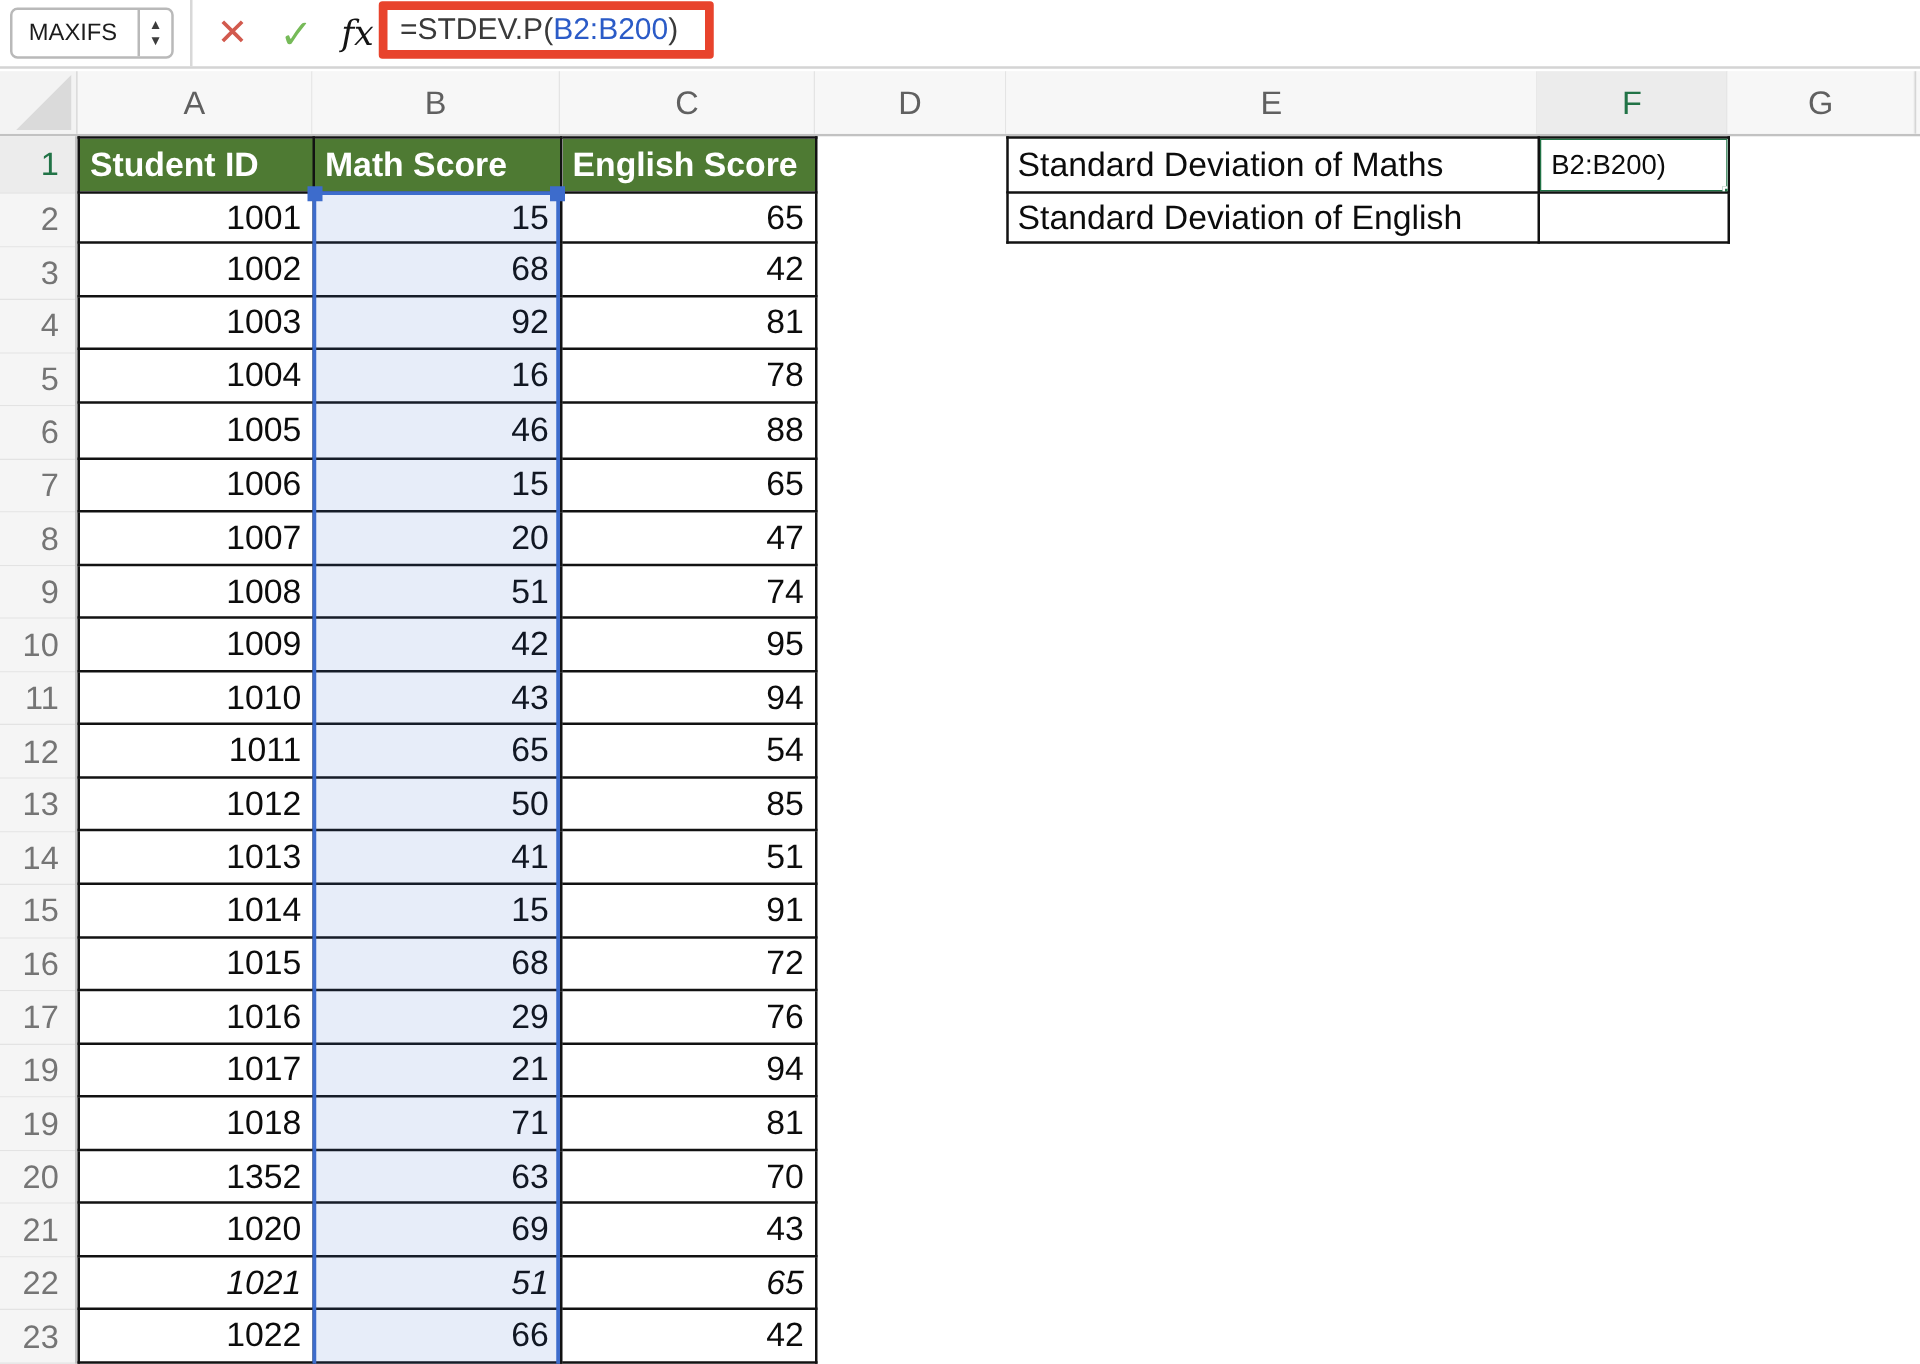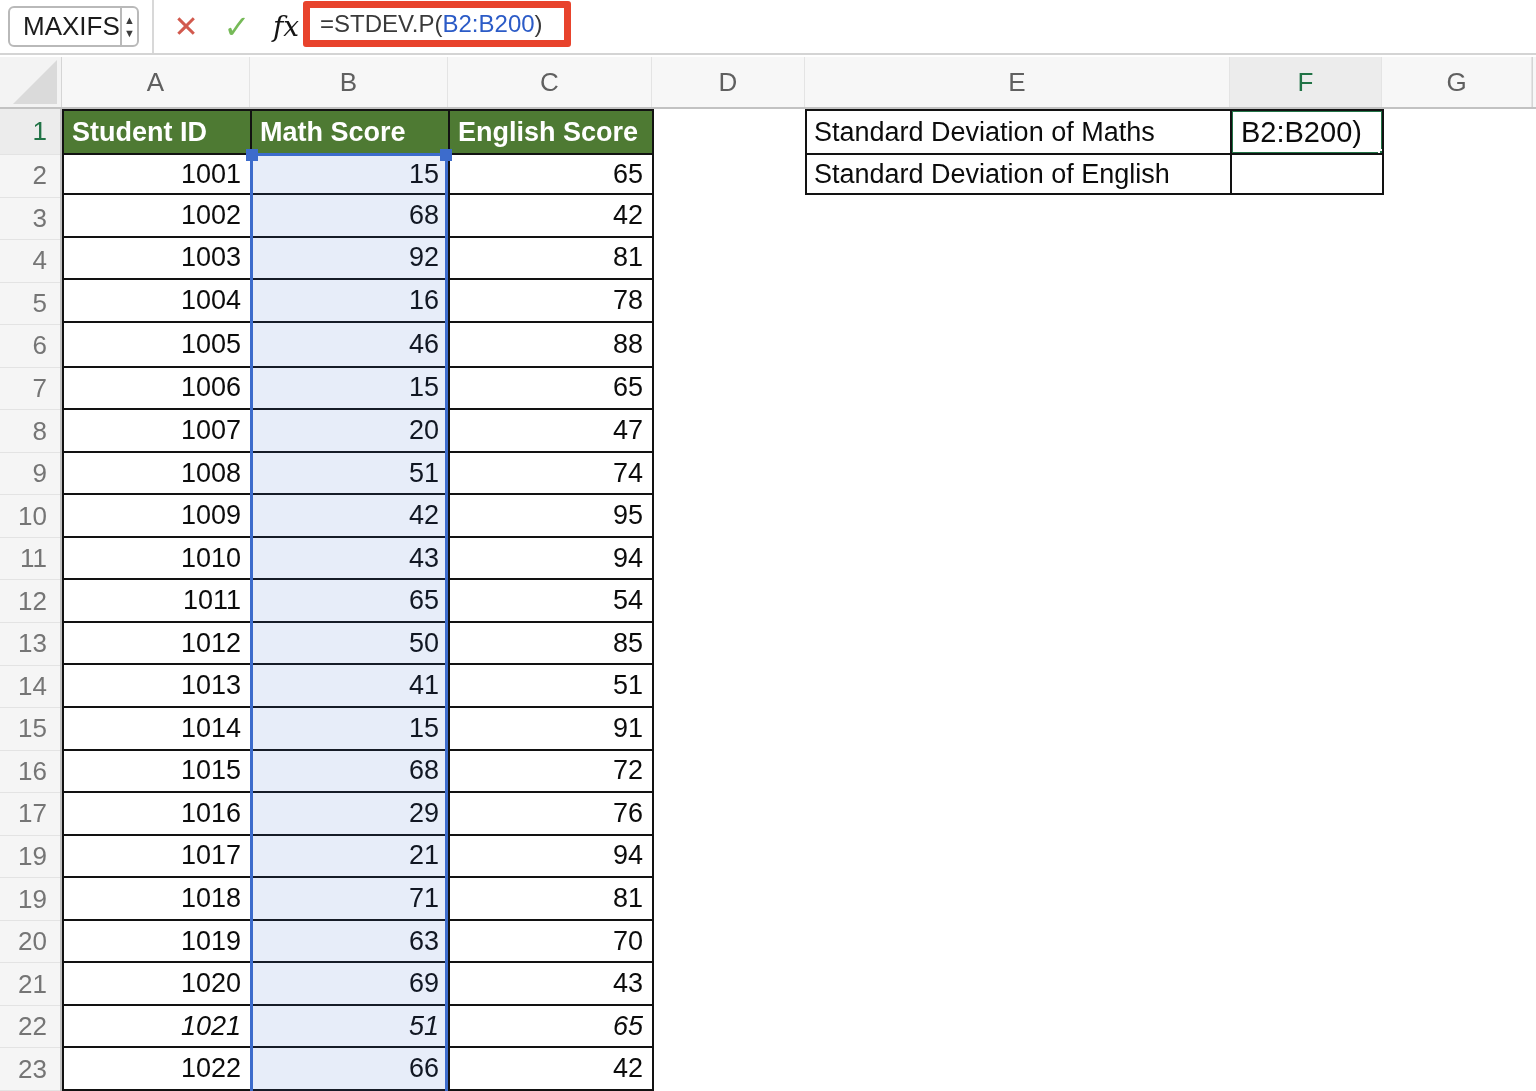--- a/index.html
+++ b/index.html
@@ -15,21 +15,21 @@
     position: absolute; left: 0; top: 0; width: 1536px; height: 55px;
     background: #fff; border-bottom: 2px solid #d4d4d4;
   }
   .name-box {
     position: absolute; left: 8px; top: 6px; width: 131px; height: 41px;
     border: 2px solid #b9b9b9; border-radius: 6px; background: #fff;
     display: flex; align-items: stretch;
   }
   .nb-text {
     flex: 1; display: flex; align-items: center; padding-left: 13px;
-    font-size: 26px; color: #1c1c1c;
+    font-size: 19px; color: #1c1c1c;
   }
   .nb-spinner {
     width: 27px; border-left: 2px solid #b9b9b9;
     display: flex; flex-direction: column; align-items: center; justify-content: center; gap: 3px;
   }
   .nb-spinner span { font-size: 11px; line-height: 10px; color: #3c3c3c; }
   .tb-divider { position: absolute; left: 152px; top: 0; width: 2px; height: 53px; background: #d8d8d8; }
   .tb-icon {
     position: absolute; top: 0; height: 53px; display: flex; align-items: center; justify-content: center;
   }
@@ -91,21 +91,21 @@
     font-size: 27px; color: #0c0c0c; text-align: right; padding-right: 9px; height: 40px;
     background: #fff; font-weight: 400;
   }
 
   .stats-table { position: absolute; left: 805px; top: 109px; border-radius: 31px; }
   .stats-table td { border: 2px solid #121212; overflow: hidden; background: #fff; }
   .stats-table .lbl {
     font-size: 27px; color: #0c0c0c; text-align: left; padding-left: 7px; height: 44px;
   }
   .stats-table tr + tr .lbl, .stats-table tr + tr .val { height: 40px; }
-  .stats-table .val { font-size: 29px; color: #0c0c0c; text-align: left; padding-left: 9px; }
+  .stats-table .val { font-size: 22px; color: #0c0c0c; text-align: left; padding-left: 9px; }
   .stats-table td.active-cell { position: relative; }
   .stats-table td.active-cell::after {
     content: ""; position: absolute; inset: -2px; border: 3px solid var(--active-green);
     pointer-events: none;
   }
   .fill-handle {
     position: absolute; right: -6px; bottom: -6px; width: 10px; height: 10px;
     background: var(--active-green); border: 2px solid #fff; z-index: 4;
   }
 
@@ -282,21 +282,21 @@
           <td>1017</td>
           <td>21</td>
           <td>94</td>
         </tr>
         <tr style="height: 42.55px;">
           <td>1018</td>
           <td>71</td>
           <td>81</td>
         </tr>
         <tr style="height: 42.55px;">
-          <td>1019</td>
+          <td>1352</td>
           <td>63</td>
           <td>70</td>
         </tr>
         <tr style="height: 42.55px; border-radius: 14px;">
           <td>1020</td>
           <td>69</td>
           <td>43</td>
         </tr>
         <tr style="height: 42.55px; font-style: italic;">
           <td>1021</td>

